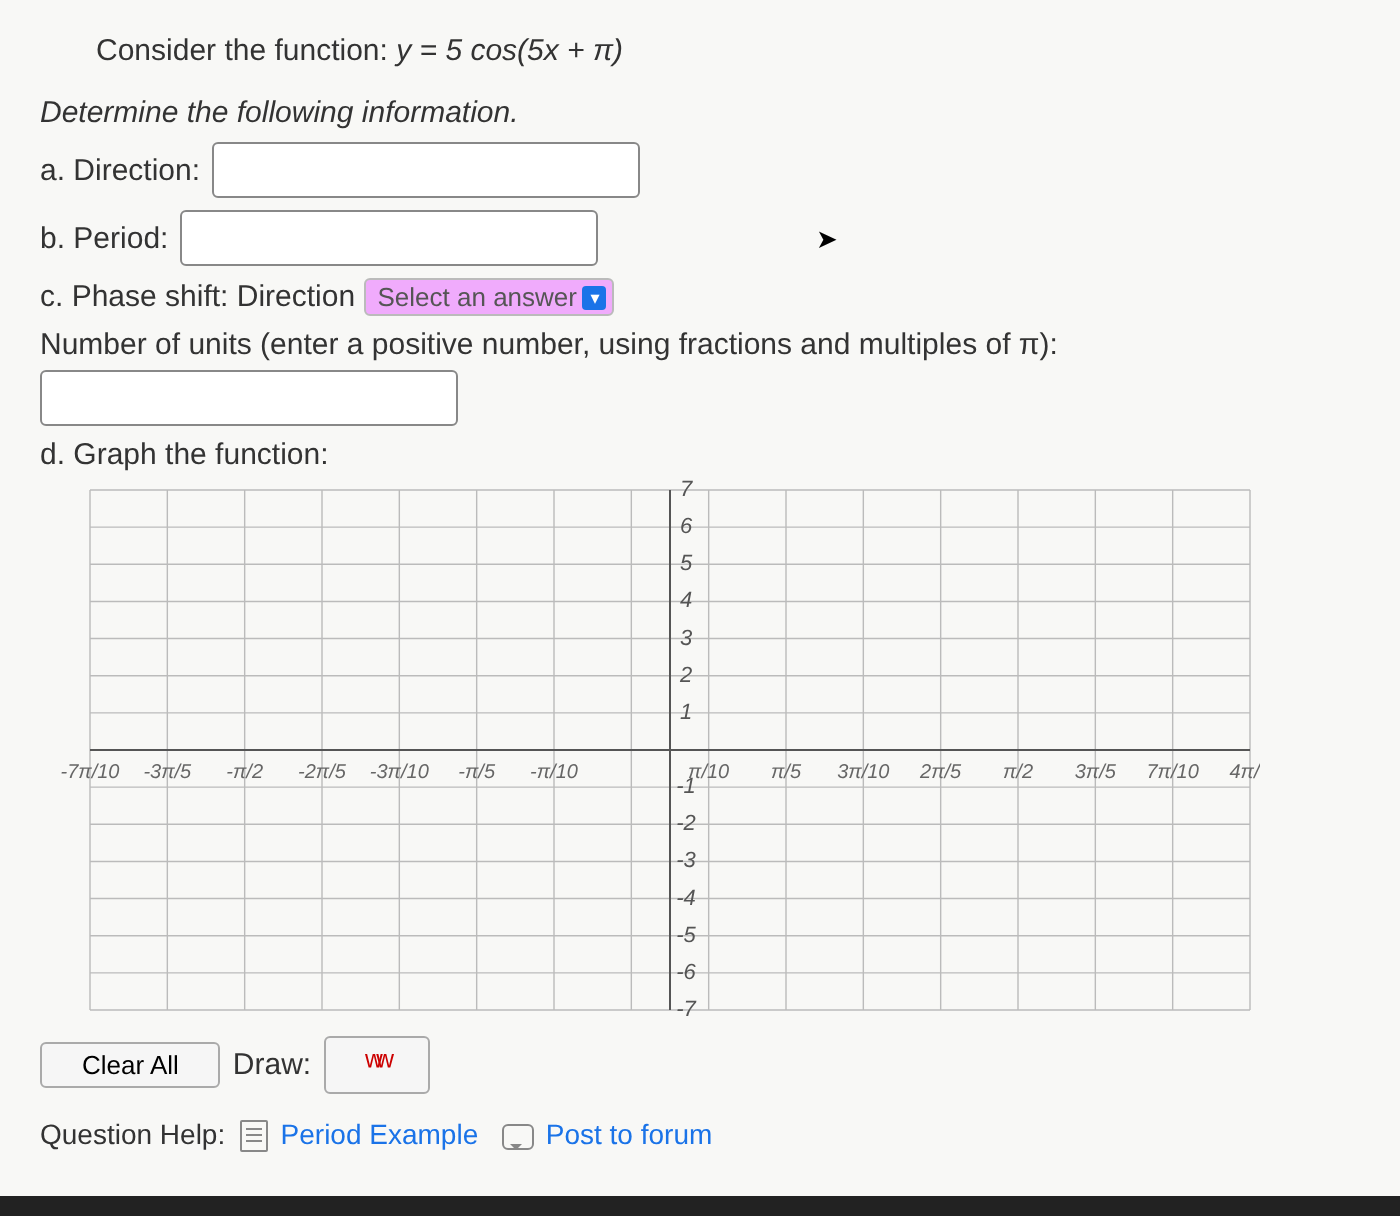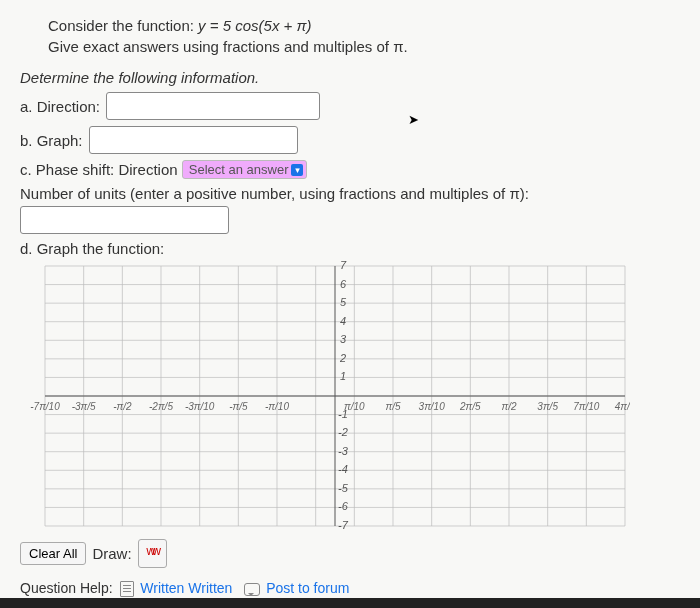--- a/index.html
+++ b/index.html
@@ -51,21 +51,21 @@
   margin: 4px 0 8px 0;
 }
 .grid-cell { stroke: #bbb; stroke-width: 0.7; }
 .axis { stroke: #555; stroke-width: 1; }
 .y-label { font-size: 11px; fill:#555; font-style: italic; text-anchor: middle; }
 .x-label { font-size: 10px; fill:#666; font-style: italic; text-anchor: middle; }
 .button-row { margin-top: 8px; display:flex; align-items:center; gap:6px; }
 button.small {
   border: 1px solid #aaa;
   background: #f6f6f6;
-  padding: 3px 8px;
+  padding: 3px 20px;
   font-size: 13px;
   border-radius: 3px;
   cursor: pointer;
 }
 .draw-icon {
   color: #c00;
   font-weight: normal;
   font-size: 18px;
   letter-spacing: -3px;
 }
@@ -77,32 +77,31 @@
 .chat-icon::after { content:""; position:absolute; left:3px; bottom:-4px; width:0; height:0; border:3px solid transparent; border-top-color:#888; }
 .cursor { position:absolute; left:408px; top:112px; font-size:13px; color:#000; pointer-events:none; }
 .bottom-strip { position:absolute; left:0; right:0; bottom:0; height:10px; background:#222; }
 </style>
 </head>
 <body>
 
 <div class="question-text">
   <span>Consider the function:   </span>
   <span class="eq">y = 5 cos(5x + π)</span><br>
-  <span>Give exact answers using fractions and multiples of π.</span>
 </div>
 
 <div class="section-title">Determine the following information.</div>
 
 <div class="row">
   <span>a. Direction:</span>
   <input type="text" class="amp-input" style="">
 </div>
 
 <div class="row">
-  <span>b. Graph:</span>
+  <span>b. Period:</span>
   <input type="text" class="period-input" style="">
 </div>
 
 <div class="row">
   <span>c. Phase shift: Direction</span>
   &nbsp;
   <span class="select-box">
     <span>Select an answer</span>
     <span class="select-caret">▾</span>
   </span>
@@ -189,19 +188,19 @@
   <button class="small">Clear All</button>
   <span>Draw:</span>
   <button class="small">
     <span class="draw-icon">ʷʷ</span>
   </button>
 </div>
 
 <div class="help-row">
   <span>Question Help:</span>
   &nbsp;<span class="doc-icon"></span>
-  <a href="#">Written Written</a>
+  <a href="#">Period Example</a>
   <span class="chat-icon"></span>
   <a href="#">Post to forum</a>
 </div>
 
 <div class="cursor">➤</div>
 <div class="bottom-strip"></div>
 
 </body></html>

